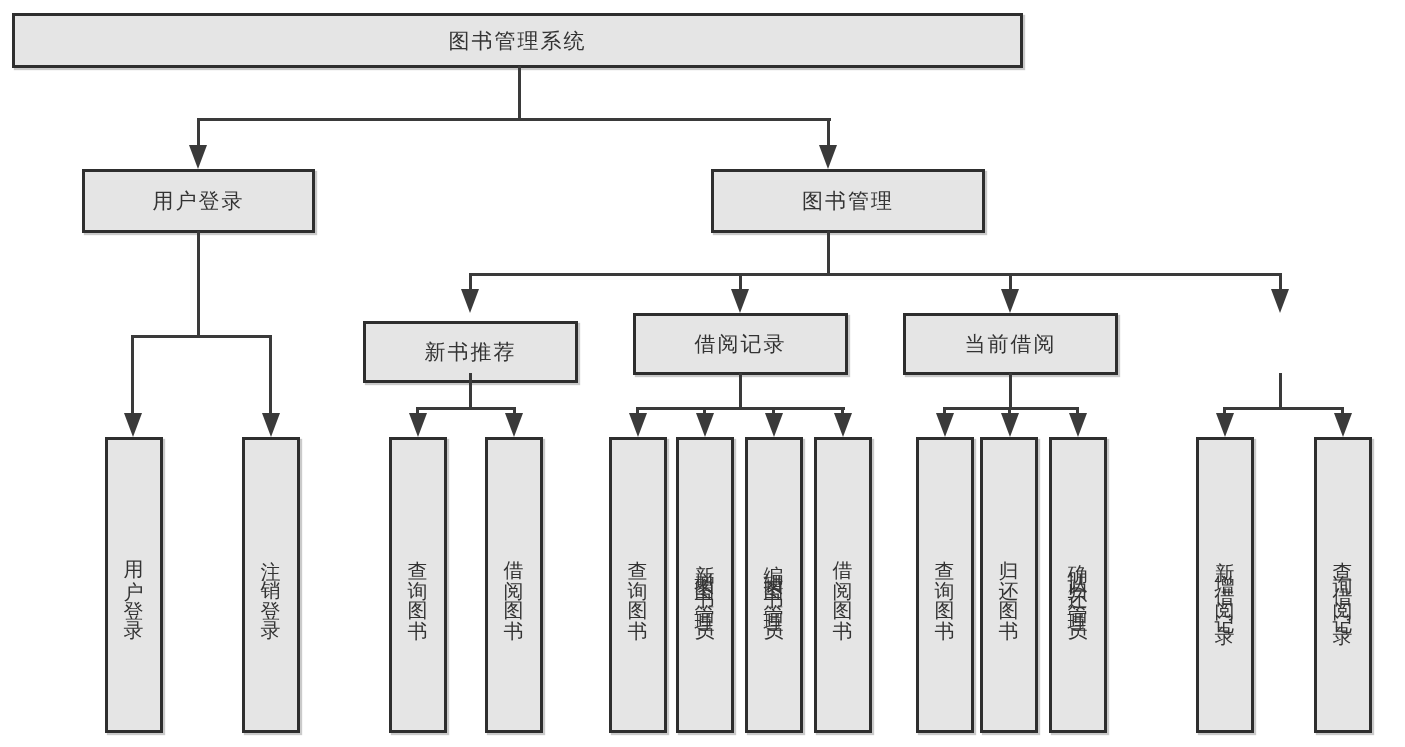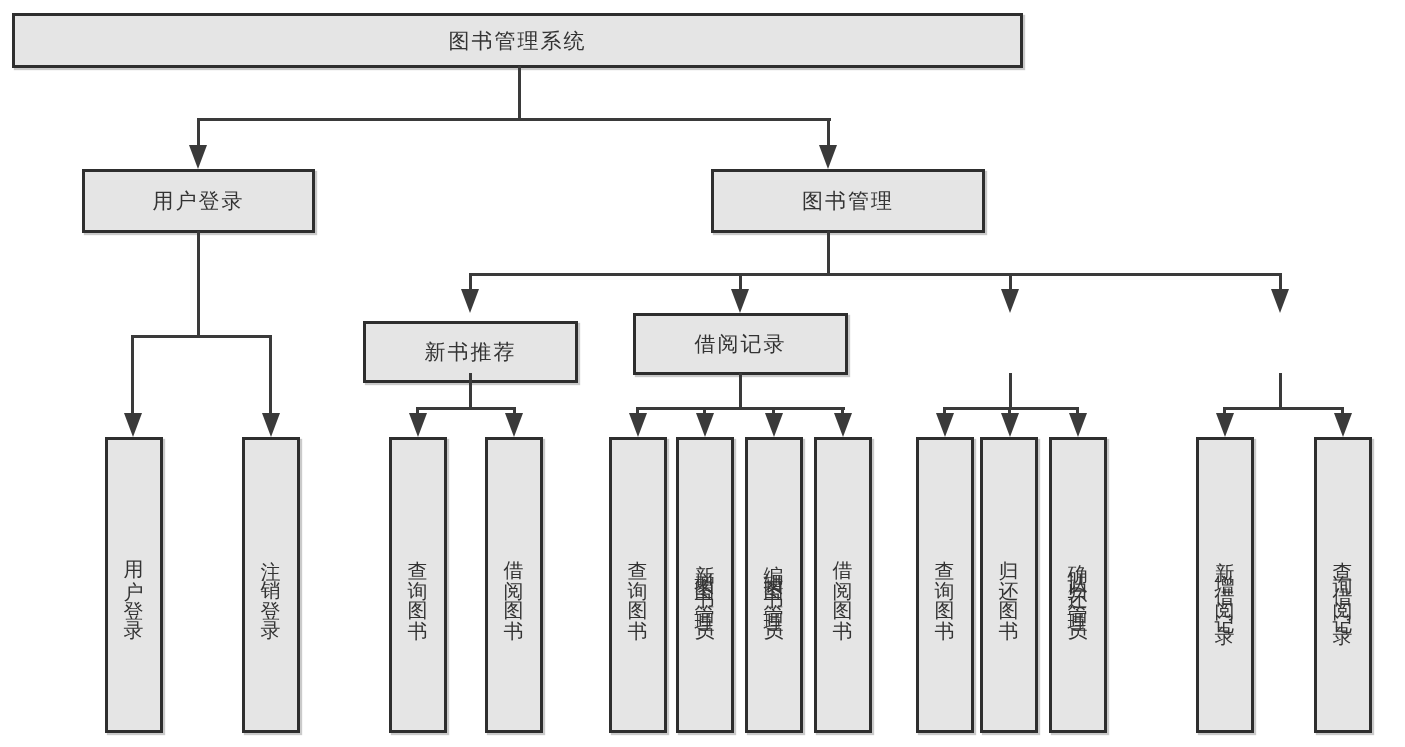--- a/index.html
+++ b/index.html
@@ -102,20 +102,23 @@
   <div class="arrow" style="left:1001px; top:289px;"></div>
   <div class="line v" style="left:1279px; top:273px; height:20px;"></div>
   <div class="arrow" style="left:1271px; top:289px;"></div>
 
   <div class="box" style="left:363px; top:313px; width:215px; height:62px;margin-top:8px;">
     <span class="hnode">新书推荐</span>
   </div>
   <div class="box" style="left:633px; top:313px; width:215px; height:62px;">
     <span class="hnode">借阅记录</span>
   </div>
+  <div class="box" style="left:903px; top:313px; width:215px; height:62px;">
+    <span class="hnode">当前借阅</span>
+  </div>
 
   <div class="line v" style="left:469px; top:373px; height:37px;"></div>
   <div class="line h" style="left:416px; top:407px; width:100px;"></div>
   <div class="line v" style="left:416px; top:407px; height:10px;"></div>
   <div class="arrow" style="left:409px; top:413px;"></div>
   <div class="line v" style="left:513px; top:407px; height:10px;"></div>
   <div class="arrow" style="left:505px; top:413px;"></div>
 
   <div class="line v" style="left:739px; top:373px; height:37px;"></div>
   <div class="line h" style="left:636px; top:407px; width:209px;"></div>

